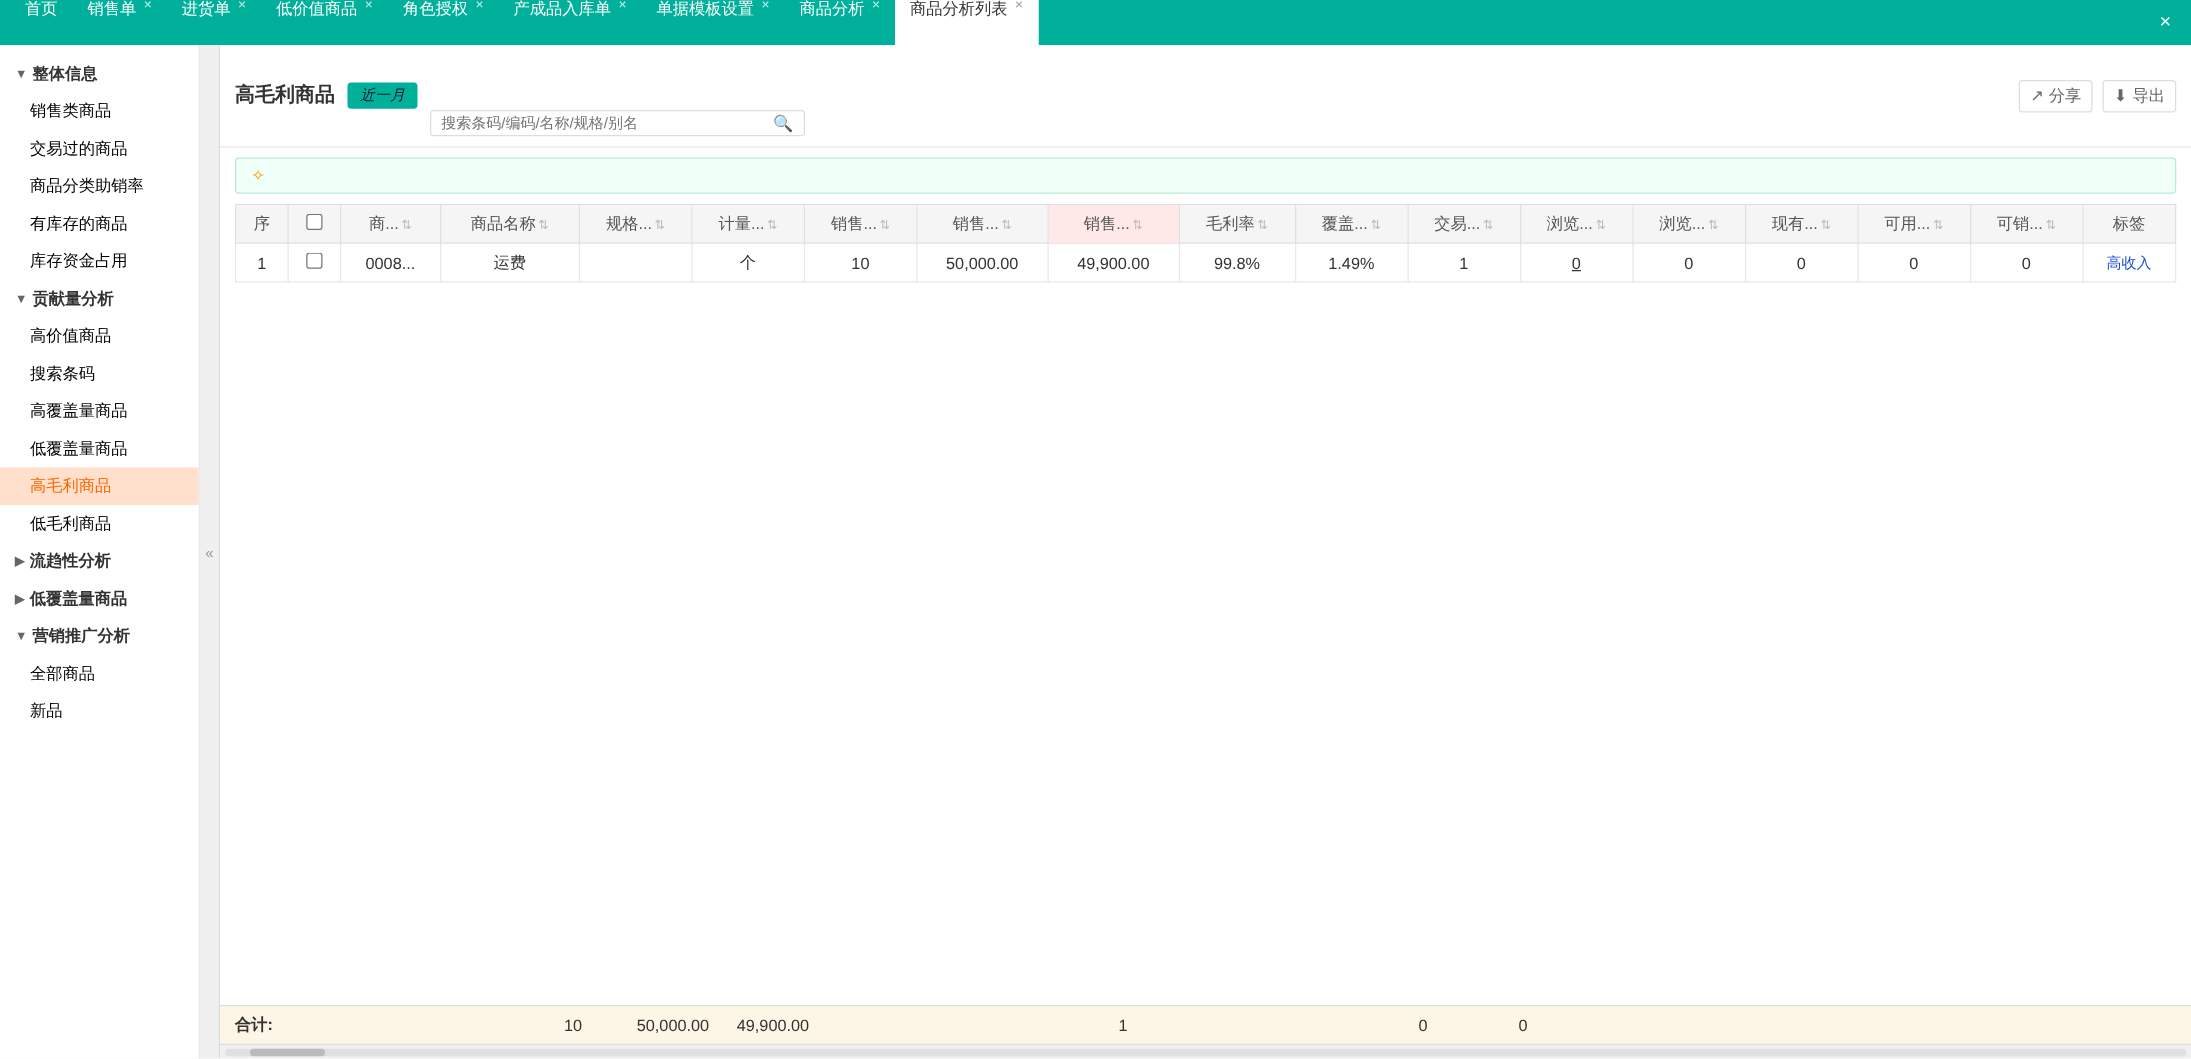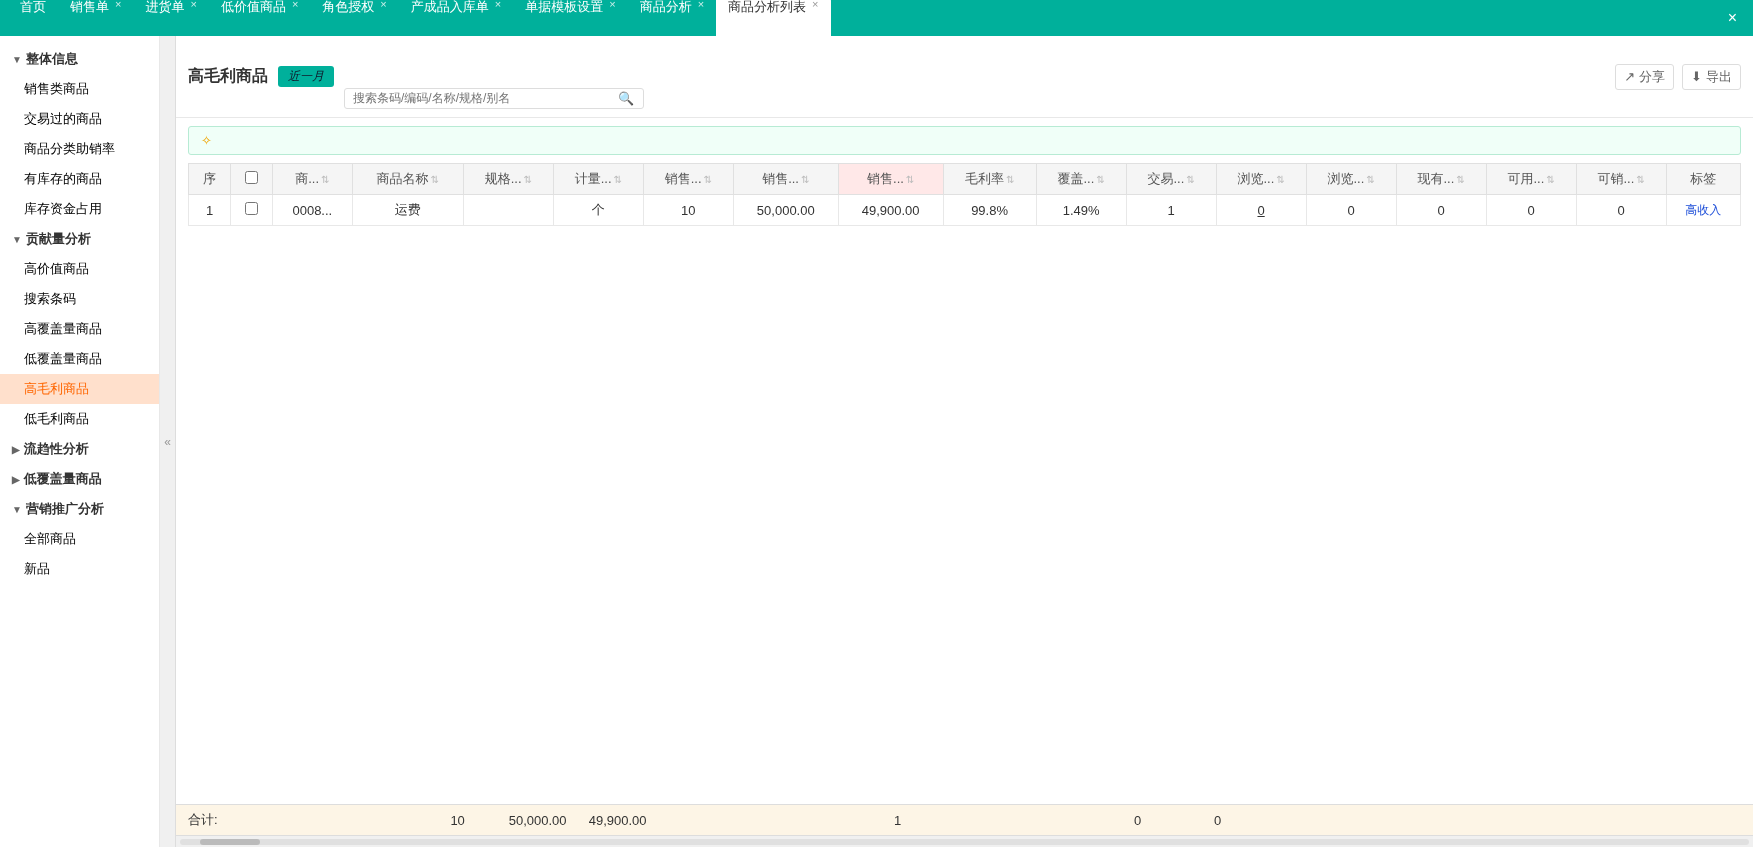--- a/index.html
+++ b/index.html
@@ -206,21 +206,21 @@
     .table-footer {
       border-top: 1px solid #ddd;
       padding: 6px 12px;
       background: #fdf5e6;
       display: flex;
       align-items: center;
       flex-shrink: 0;
       font-size: 13px;
       color: #333;
     }
-    .footer-label { margin-right: 20px; font-weight: normal; }
+    .footer-label { margin-right: 20px; font-weight: bold; }
     .footer-cells {
       display: flex;
       flex: 1;
       gap: 0;
     }
     .footer-cell {
       min-width: 80px;
       padding: 0 8px;
       text-align: center;
     }

